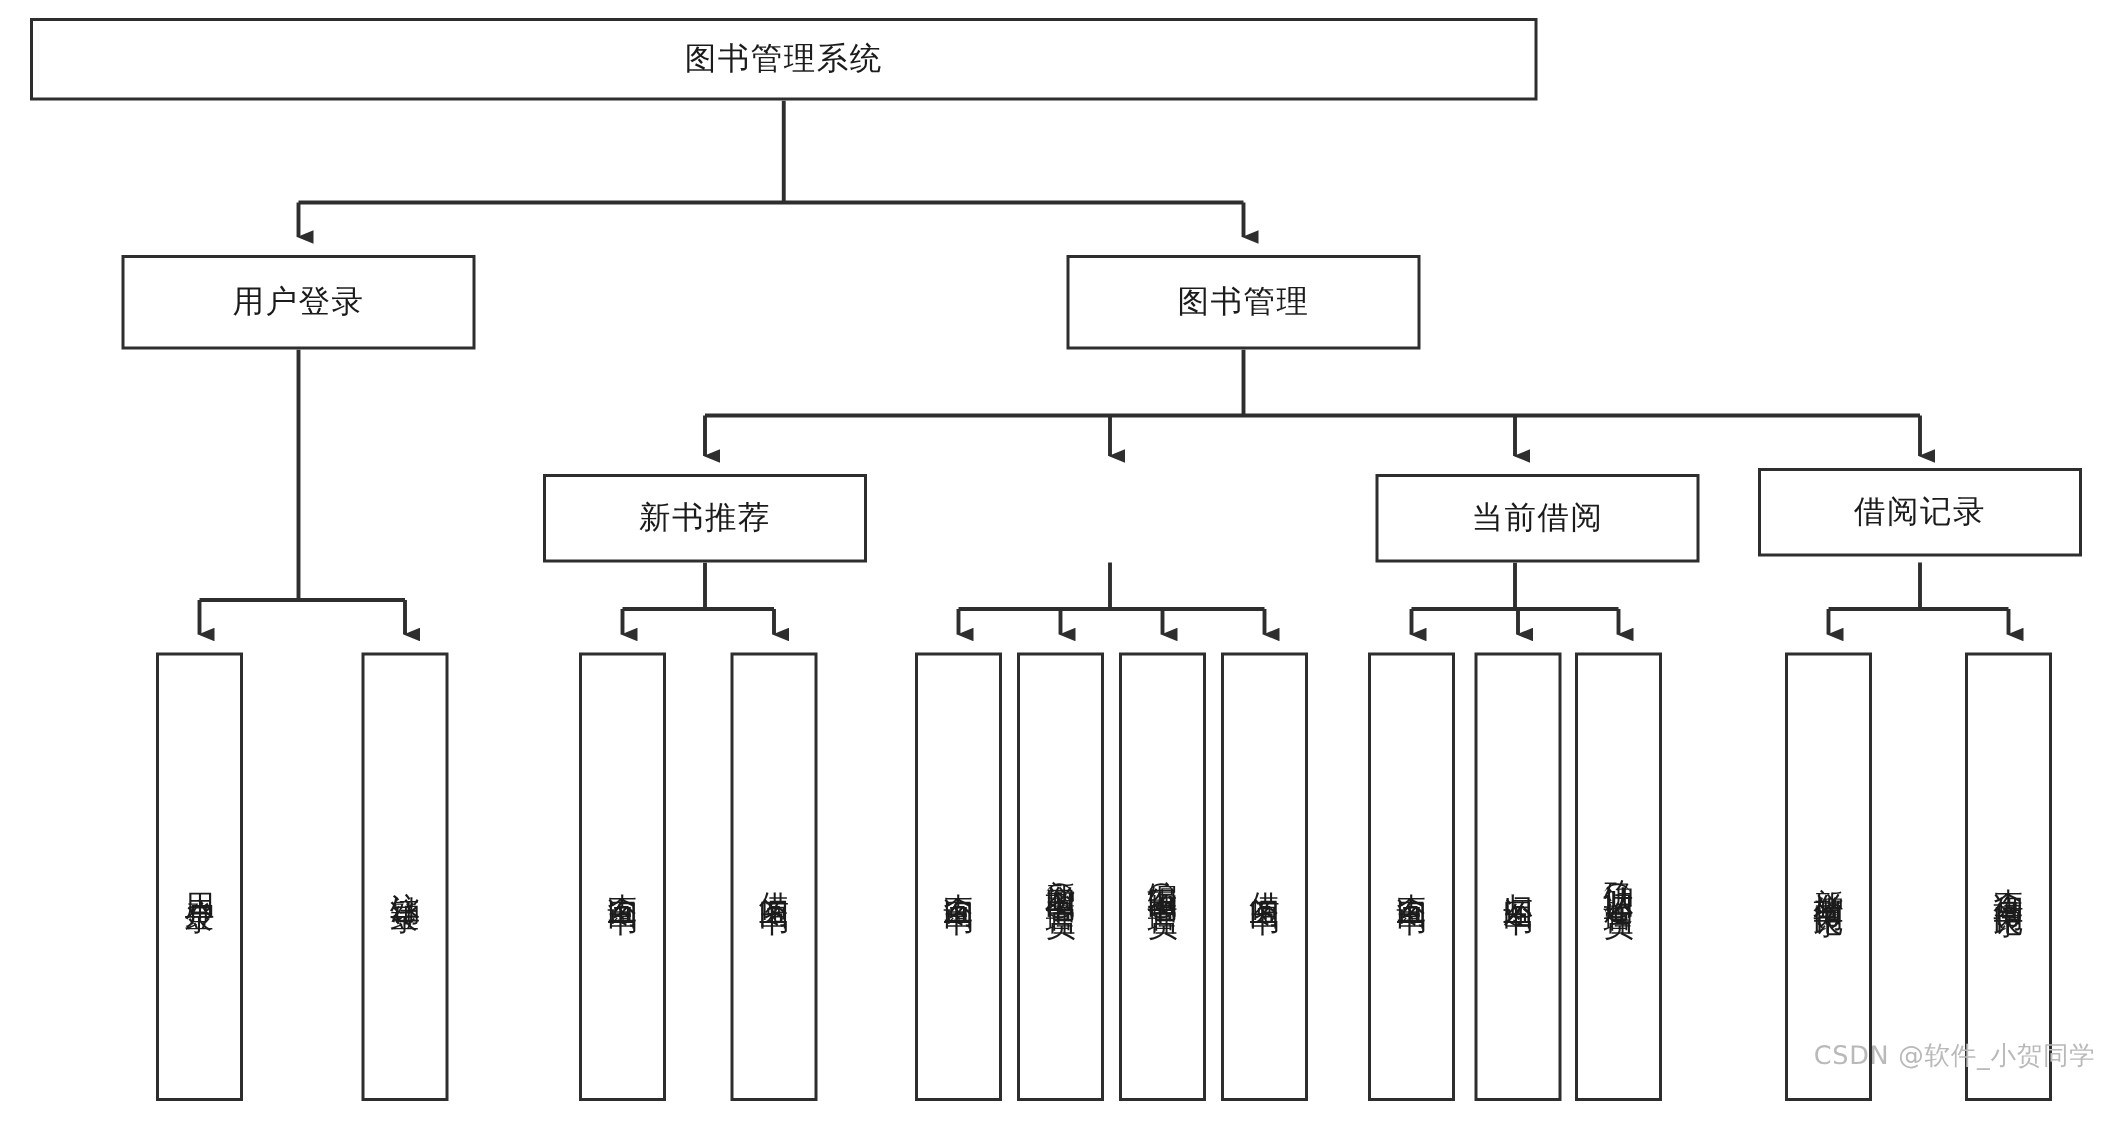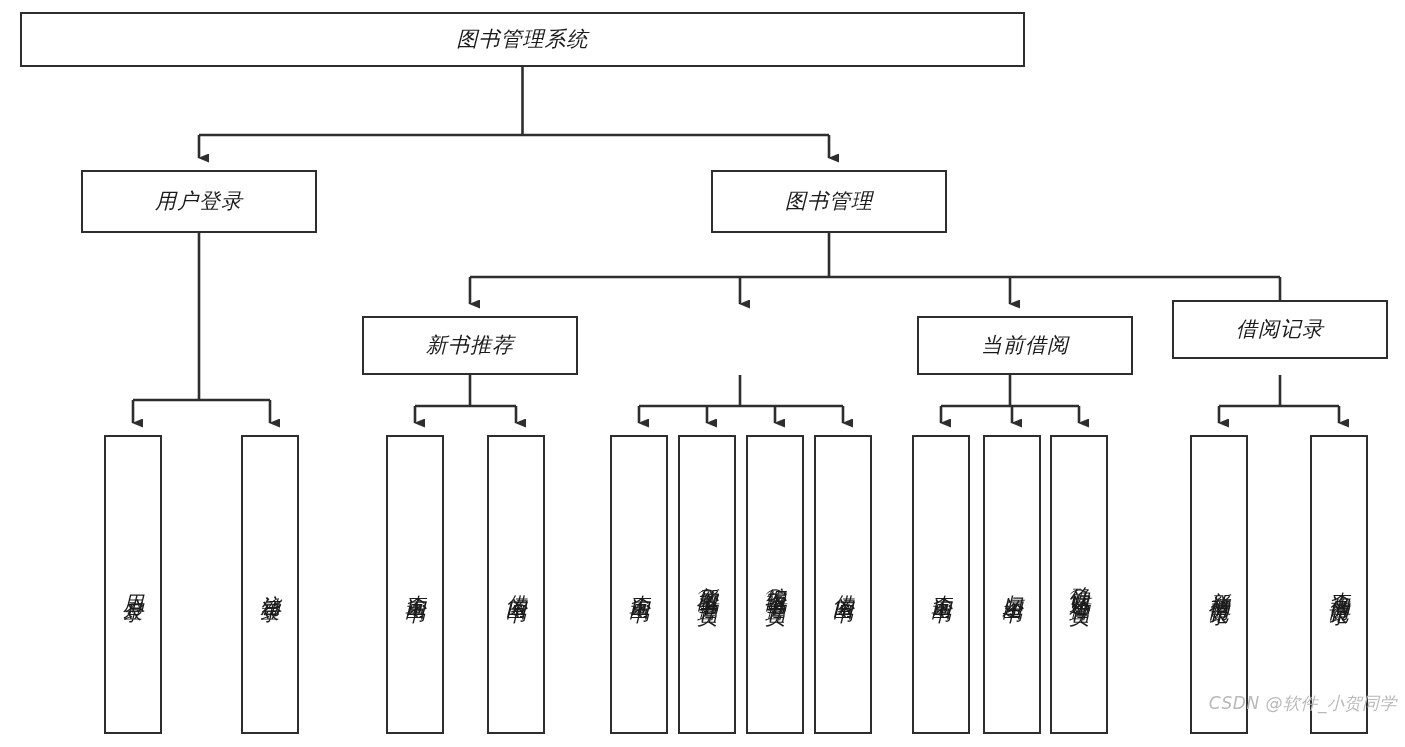--- a/index.html
+++ b/index.html
@@ -11,21 +11,20 @@
     width: 1405px;
     height: 747px;
     font-family: "DejaVu Sans", "Liberation Sans", sans-serif;
     overflow: hidden;
   }
   #diagram-root {
     position: relative;
     width: 1405px;
     height: 719px;
     background: #ffffff;
-    font-style: italic;
   }
   svg#flow-svg {
     position: absolute;
     left: 0;
     top: 0;
     width: 1405px;
     height: 747px;
   }
   .node-box {
     position: absolute;
@@ -125,21 +124,21 @@
   <div class="node-box horizontal" style="left: 711px; top: 170px; width: 236px; height: 63px;">
     <span class="node-label">图书管理</span>
   </div>
 
   <div class="node-box horizontal" style="left: 362px; top: 316px; width: 216px; height: 59px;">
     <span class="node-label">新书推荐</span>
   </div>
   <div class="node-box horizontal" style="left: 902px; top: 316px; width: 216px; height: 59px; margin-left: 15px;">
     <span class="node-label">当前借阅</span>
   </div>
-  <div class="node-box horizontal" style="left: 1172px; top: 300px; width: 216px; height: 59px; align-items: center;">
+  <div class="node-box horizontal" style="left: 1172px; top: 312px; width: 216px; height: 59px; align-items: center;">
     <span class="node-label">借阅记录</span>
   </div>
 
   <div class="node-box vertical" style="left: 104px; top: 435px; width: 58px; height: 299px;">
     <span class="node-label">用户登录</span>
   </div>
   <div class="node-box vertical" style="left: 241px; top: 435px; width: 58px; height: 299px;">
     <span class="node-label">注销登录</span>
   </div>
   <div class="node-box vertical" style="left: 386px; top: 435px; width: 58px; height: 299px;">

